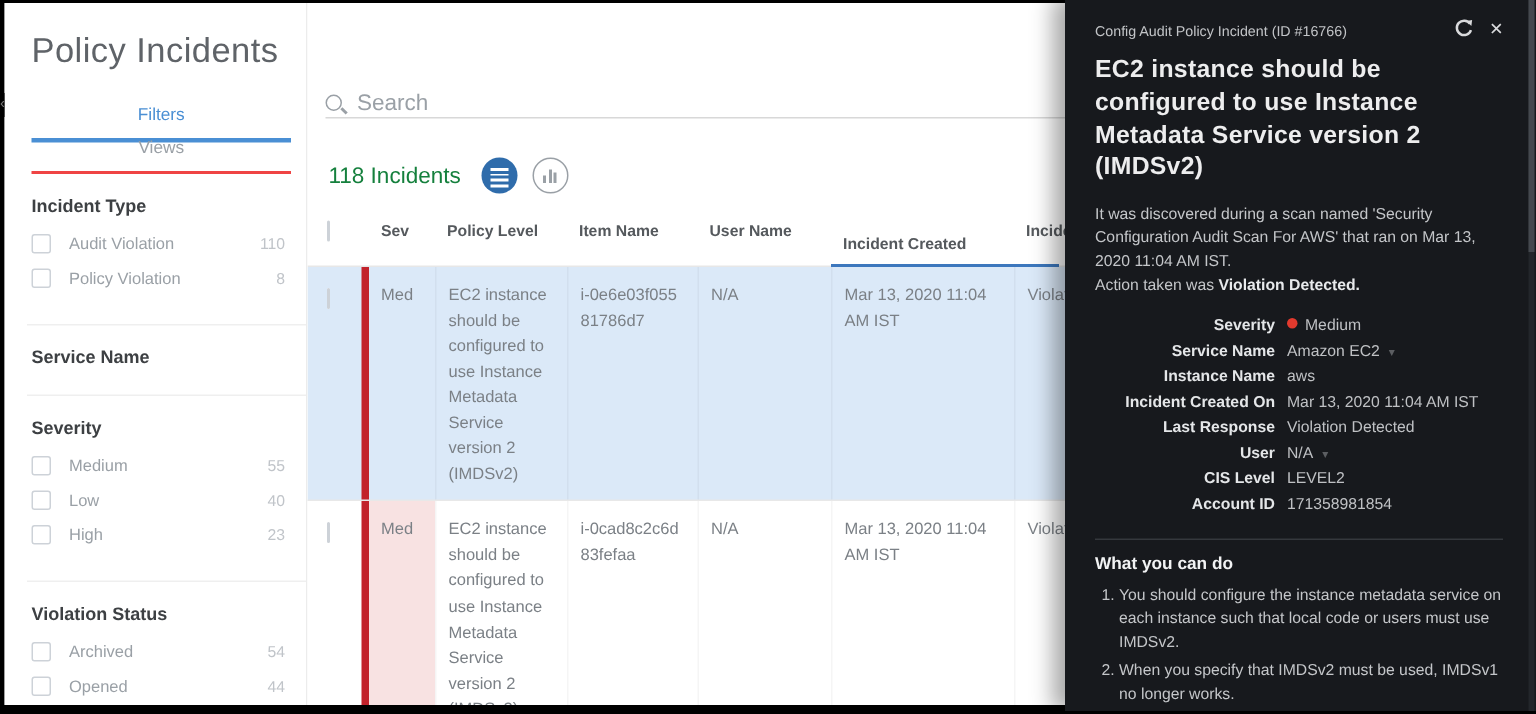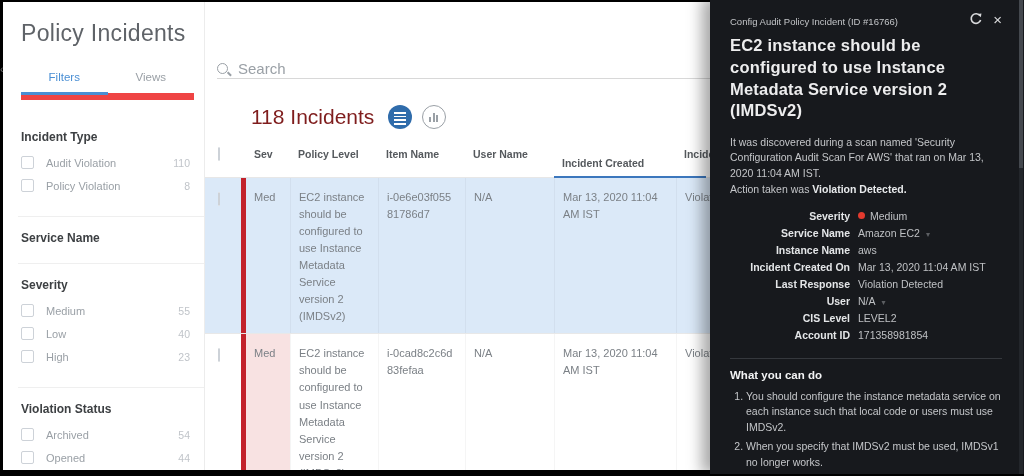--- a/index.html
+++ b/index.html
@@ -4,41 +4,41 @@
 <style>
   * { margin:0; padding:0; box-sizing:border-box; }
   html,body { width:1024px; height:476px; }
   body { background:#000; font-family:"Liberation Sans","DejaVu Sans",sans-serif; overflow:hidden; position:relative; }
   .app { position:absolute; top:2px; left:3px; right:0; bottom:6px; background:#ffffff; overflow:hidden; }
   .edge-handle { position:absolute; left:0; top:62px; width:3px; height:16px; color:#777; font-size:10px; line-height:16px; background:#000; z-index:5; }
 
   
   .sidebar { position:absolute; top:0; left:0; width:202px; bottom:0; background:#fff; border-right:1px solid #ececec; padding:0 0 0 15px; }
   .sb-title { font-size:23px; font-weight:400; color:#5f6368; letter-spacing:.3px; margin:18px 0 0 3px; }
-  .tabs { display:flex; margin:24px 10px 16px 3px; border-bottom:7px solid #ef4444; }
+  .tabs { display:flex; margin:24px 10px 0 3px; border-bottom:2px solid #ef4444;flex-direction:column; }
   .tab { flex:1; text-align:center; font-size:11.5px; color:#9aa0a6; padding-bottom:9px; cursor:pointer; }
   .tab.active { color:#4a8fd4; border-bottom:3px solid #4a8fd4; margin-bottom:-2px; }
   .sb-section { border-bottom:1px solid #efefef; padding:14px 14px 14px 3px; }
   .sb-section:last-child { border-bottom:none; }
   .sb-head { font-size:12px; font-weight:bold; color:#3d4043; margin-bottom:4px; }
   .sb-items { margin-top:12px; }
   .sb-item { display:flex; align-items:center; margin-bottom:10px; }
   .cb { width:13px; height:13px; border:1px solid #cdd2d8; border-radius:2px; background:#fff; flex:0 0 13px; }
   .sb-label { font-size:11px; color:#9aa0a6; margin-left:12px; flex:1; }
   .sb-count { font-size:10.5px; color:#c0c4c9; }
 
   
   .main { position:absolute; left:202px; top:0; right:314px; bottom:0; background:#fff; overflow:hidden; }
   .search-row { position:absolute; top:58px; left:12px; right:-20px; border-bottom:1px solid #d8d8d8; padding-bottom:1px; display:flex; align-items:center; }
   .search-glyph { width:11px; height:11px; border:1.6px solid #9aa0a6; border-radius:50%; position:relative; flex:0 0 11px; }
   .search-glyph::after { content:""; position:absolute; width:5px; height:1.6px; background:#9aa0a6; transform:rotate(45deg); right:-5px; bottom:-2px; }
   .search-input { border:none; outline:none; font-size:15px; color:#5f6368; margin-left:10px; width:300px; font-family:inherit; }
   .search-input::placeholder { color:#9aa0a6; }
   .count-row { position:absolute; top:103px; left:14px; display:flex; align-items:center; }
-  .count-label { font-size:21px; color:#7f1d1d;margin-left:32px; }
+  .count-label { font-size:15px; color:#15803d; }
   .toggle { width:24px; height:24px; border-radius:50%; margin-left:14px; position:relative; cursor:pointer; }
   .toggle.list { background:#2f6cab; }
   .toggle.list .bars { position:absolute; left:6px; top:7px; width:12px; }
   .toggle.list .bars i { display:block; height:1.7px; background:#fff; margin-bottom:2px; }
   .toggle.chart { border:1.5px solid #9aa0a6; margin-left:10px; }
   .toggle.chart .vbars { position:absolute; left:6px; bottom:6px; display:flex; align-items:flex-end; }
   .toggle.chart .vbars i { width:2px; background:#9aa0a6; margin-right:1.5px; }
 
   
   .thead { position:absolute; top:146px; left:0; right:-80px; height:30px; display:flex; border-bottom:1px solid #e7e7e7; font-size:10.5px; font-weight:bold; color:#55595d; }

